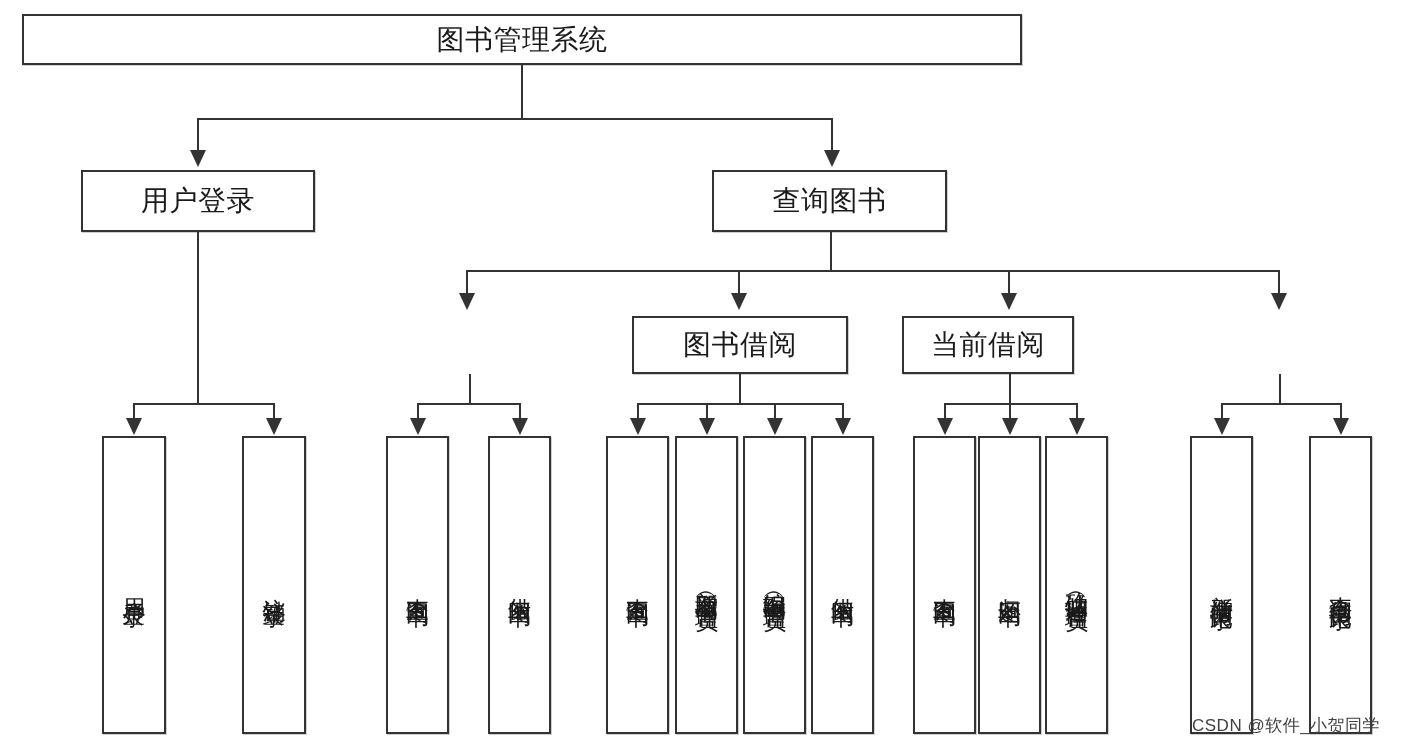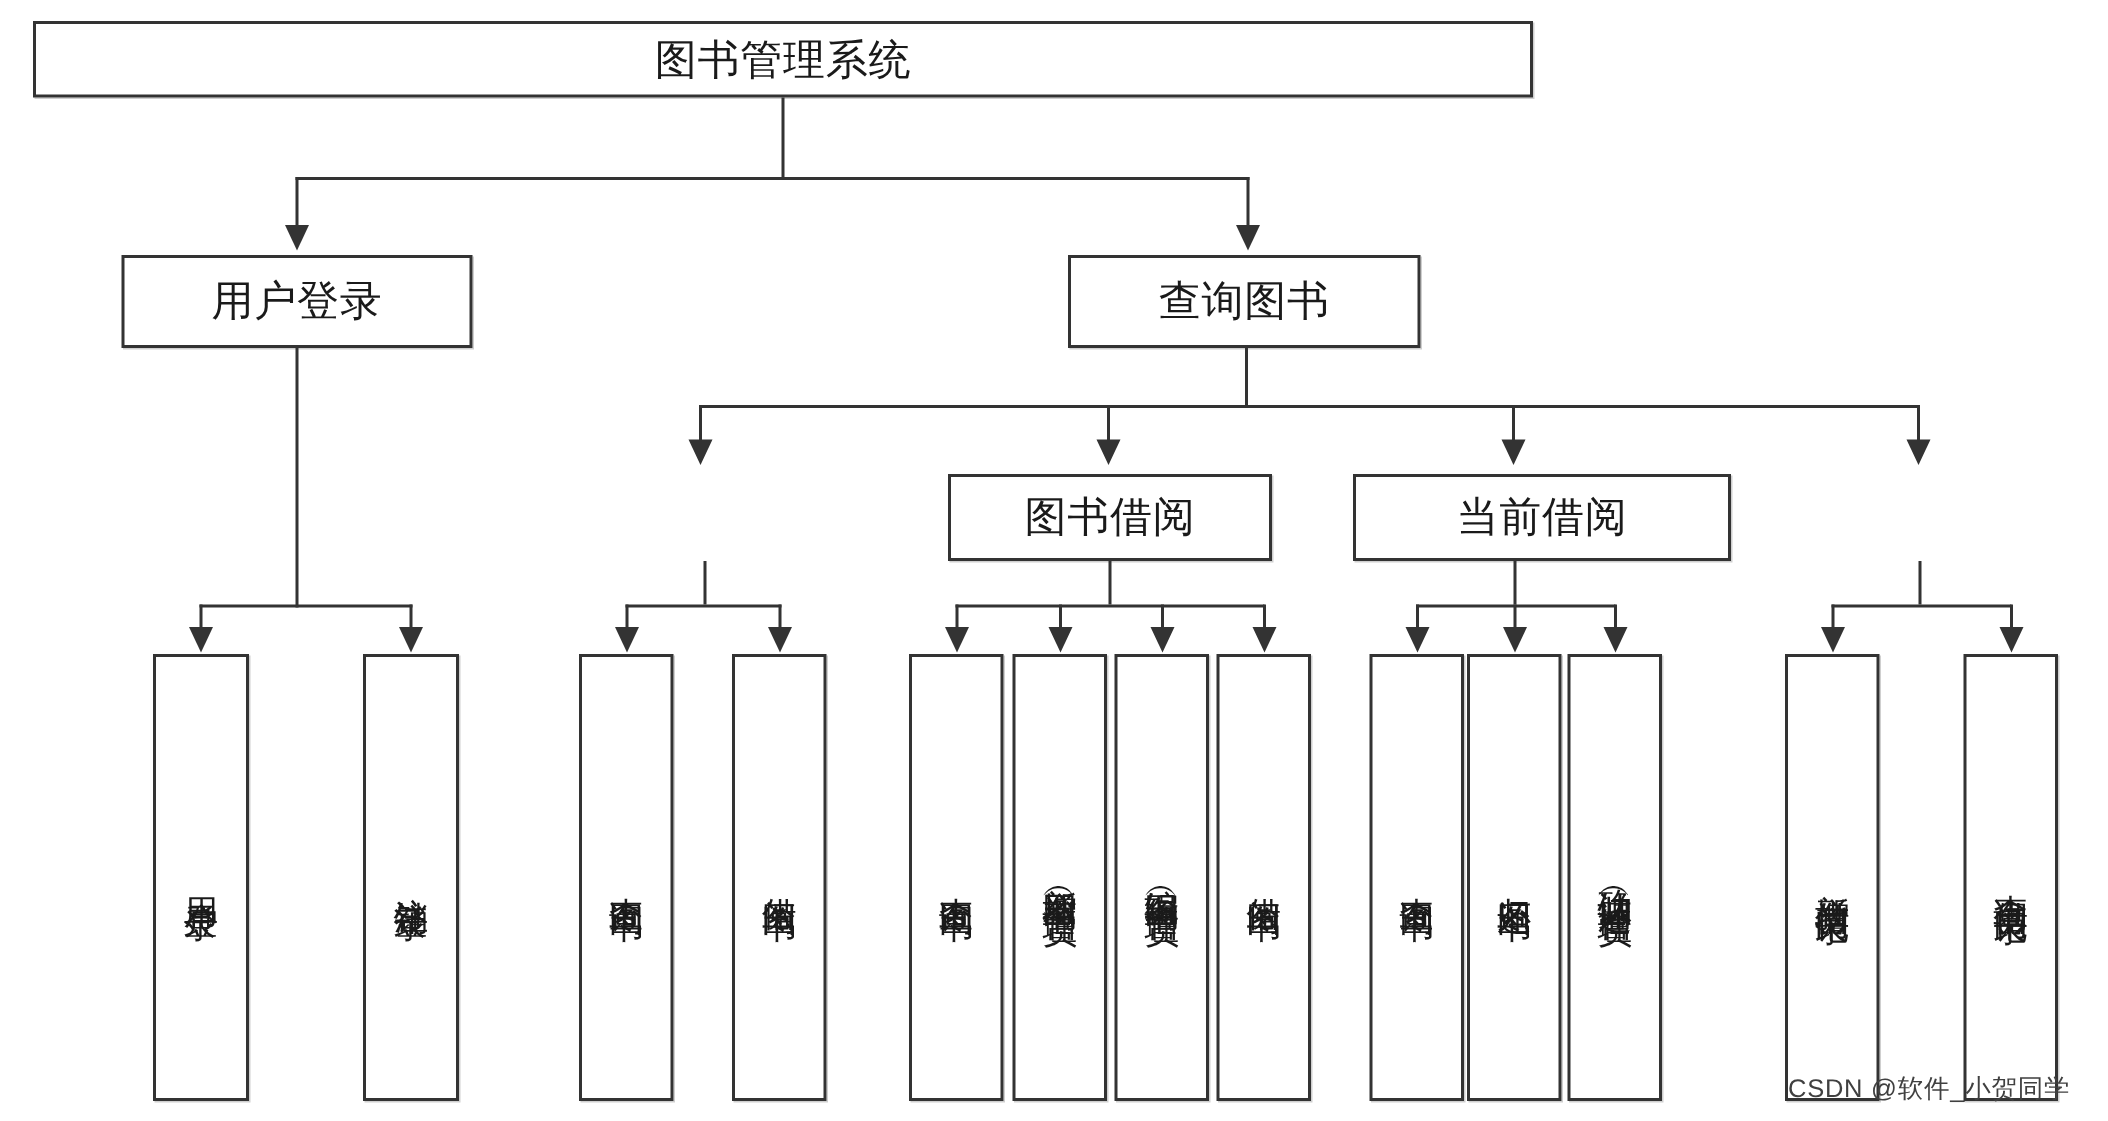--- a/index.html
+++ b/index.html
@@ -112,21 +112,21 @@
   <div class="edge v" style="left:738px; top:270px; height:25px;"></div>
   <div class="arrow" style="left:731px; top:293px;"></div>
   <div class="edge v" style="left:1008px; top:270px; height:25px;"></div>
   <div class="arrow" style="left:1001px; top:293px;"></div>
   <div class="edge v" style="left:1278px; top:270px; height:25px;"></div>
   <div class="arrow" style="left:1271px; top:293px;"></div>
 
   <div class="node horiz" style="left:632px; top:316px; width:216px; height:58px;align-items:center;">
     <span class="lbl">图书借阅</span>
   </div>
-  <div class="node horiz" style="left:902px; top:316px; width:252px; height:58px;">
+  <div class="node horiz" style="left:902px; top:316px; width:172px; height:58px;">
     <span class="lbl">当前借阅</span>
   </div>
 
   <div class="edge v" style="left:469px; top:374px; height:29px;"></div>
   <div class="edge h" style="left:417px; top:403px; width:104px;"></div>
   <div class="edge v" style="left:417px; top:403px; height:17px;"></div>
   <div class="arrow" style="left:410px; top:418px;"></div>
   <div class="edge v" style="left:519px; top:403px; height:17px;"></div>
   <div class="arrow" style="left:512px; top:418px;"></div>
 

